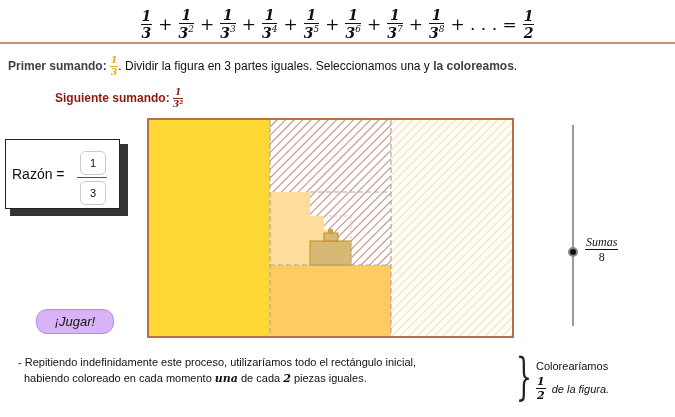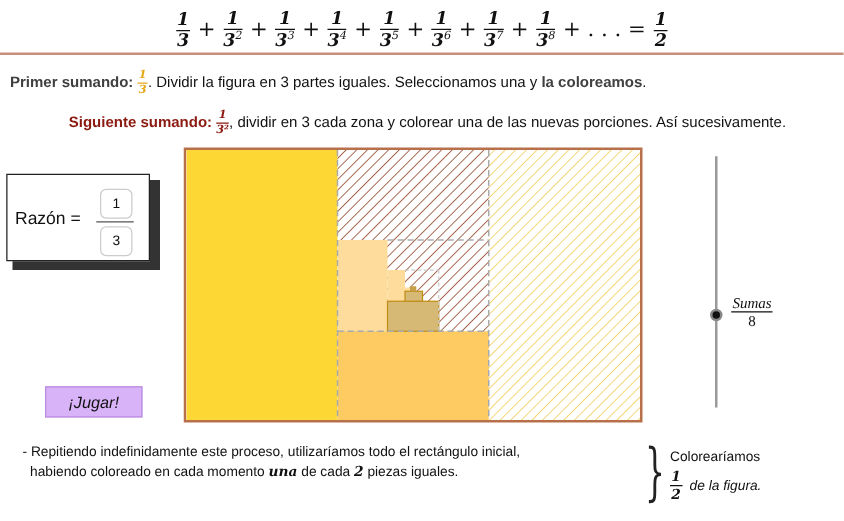--- a/index.html
+++ b/index.html
@@ -21,21 +21,21 @@
   .gold-n { color:#e6a817; font-weight:bold; }
   .dark { color:#8b1a10; font-weight:bold; }
   .sfrac { font-family:"DejaVu Serif", serif; font-style:italic; font-weight:bold; font-size:9px; }
   .sfrac .bar { background:currentColor; }
   .ratio-shadow { left:10px; top:144px; width:118px; height:72px; background:#333; }
   .ratio-box { left:5px; top:139px; width:115px; height:70px; background:#fff; border:1px solid #222; box-sizing:border-box; }
   .ratio-label { left:12px; top:166px; font-size:14px; }
   .ratio-line { left:77px; top:177px; width:30px; height:1px; background:#555; }
   .ratio-in { width:26px; height:24px; border:1px solid #ccc; border-radius:5px; box-sizing:border-box; background:#fff;
               font-size:11px; display:flex; align-items:center; justify-content:center; left:80px; }
-  .play-btn { left:36px; top:309px; width:78px; height:25px; background:#d9b3f7; border:1px solid #b98be0; border-radius:0;
+  .play-btn { left:36px; top:309px; width:78px; height:25px; background:#d9b3f7; border:1px solid #b98be0; border-radius:11px;
               box-sizing:border-box; font-size:13px; font-style:italic; display:flex; align-items:center; justify-content:center; cursor:pointer; }
   .figure { left:147px; top:118px; width:367px; height:220px; border:2px solid #b8704a; box-sizing:border-box; background:#fff; overflow:hidden; }
   .slider-track { left:572px; top:125px; width:2px; height:201px; background:#999; }
   .slider-knob { left:568px; top:247px; width:10px; height:10px; border-radius:50%; background:#111; border:2px solid #888; box-sizing:border-box; cursor:pointer; }
   .slider-label { left:585px; top:236px; font-family:Liberation Serif, serif; font-style:italic; font-size:12px; }
   .notes { left:18px; top:354px; font-size:11px; line-height:16px; white-space:nowrap; }
   .notes i { font-family:"DejaVu Serif", serif; font-weight:bold; }
   .brace { left:516px; top:352px; font-size:50px; font-family:"DejaVu Serif", serif; font-weight:100; line-height:1; transform:scaleX(0.5); transform-origin:left top; color:#222; }
   .concl { left:536px; top:360px; font-size:11px; }
   .concl2 { left:536px; top:376px; font-size:11px; font-style:italic; display:flex; align-items:center; gap:6px; }
@@ -107,21 +107,21 @@
       <span class="bar"></span>
       <span>3</span>
   </span><span>. Dividir la figura en 3 partes iguales. Seleccionamos una y </span><span class="gold">la coloreamos</span><span>.</span>
 </div>
 <div class="abs line2">
   <span class="dark">Siguiente sumando:</span>
   <span class="frac sfrac" style="color:#8b1a10">
     <span class="num">1</span>
       <span class="bar"></span>
       <span>3²</span>
-  </span><span>, dividir en 3 cada zona y colorear una de las nuevas porciones. Así sucesivamente.</span>
+  </span>
 </div>
 
 <div class="abs ratio-shadow"></div>
 <div class="abs ratio-box"></div>
 <div class="abs ratio-label">Razón =</div>
 <div class="abs ratio-in" style="top:151px">1</div>
 <div class="abs ratio-line"></div>
 <div class="abs ratio-in" style="top:181px">3</div>
 
 <div class="abs play-btn">¡Jugar!</div>

